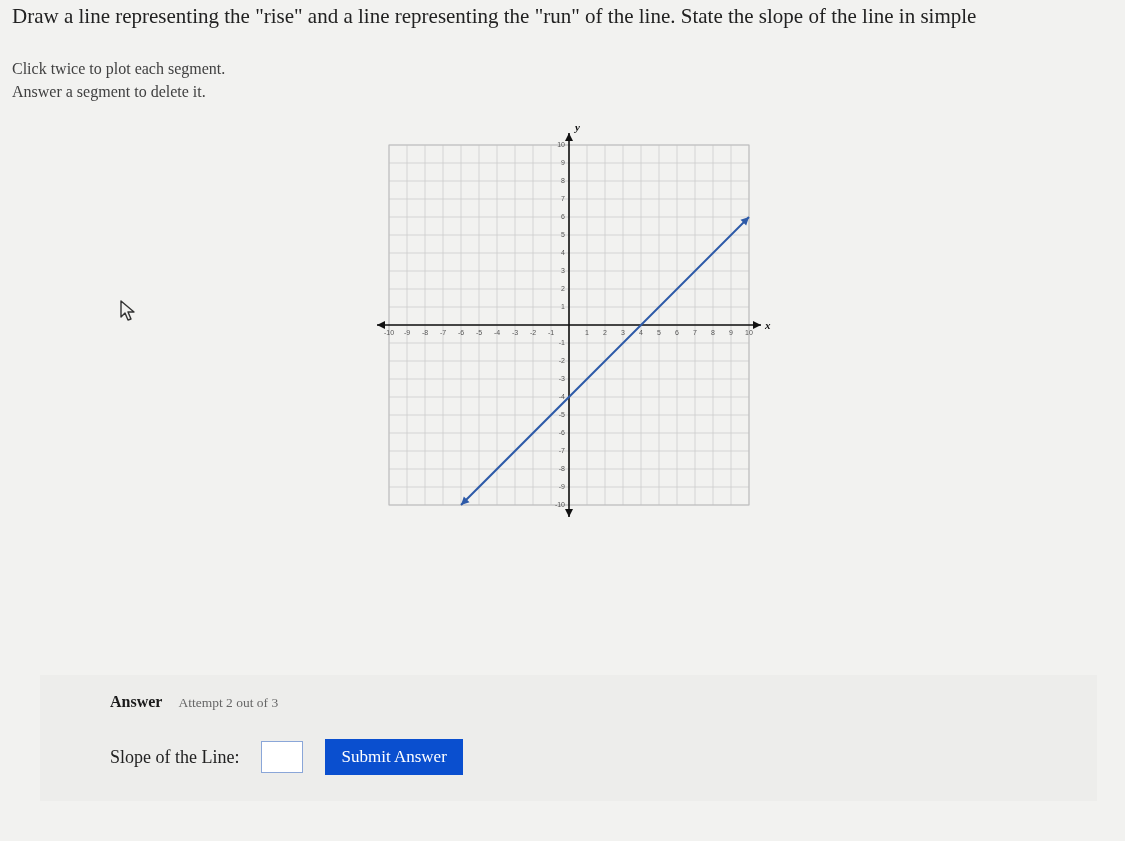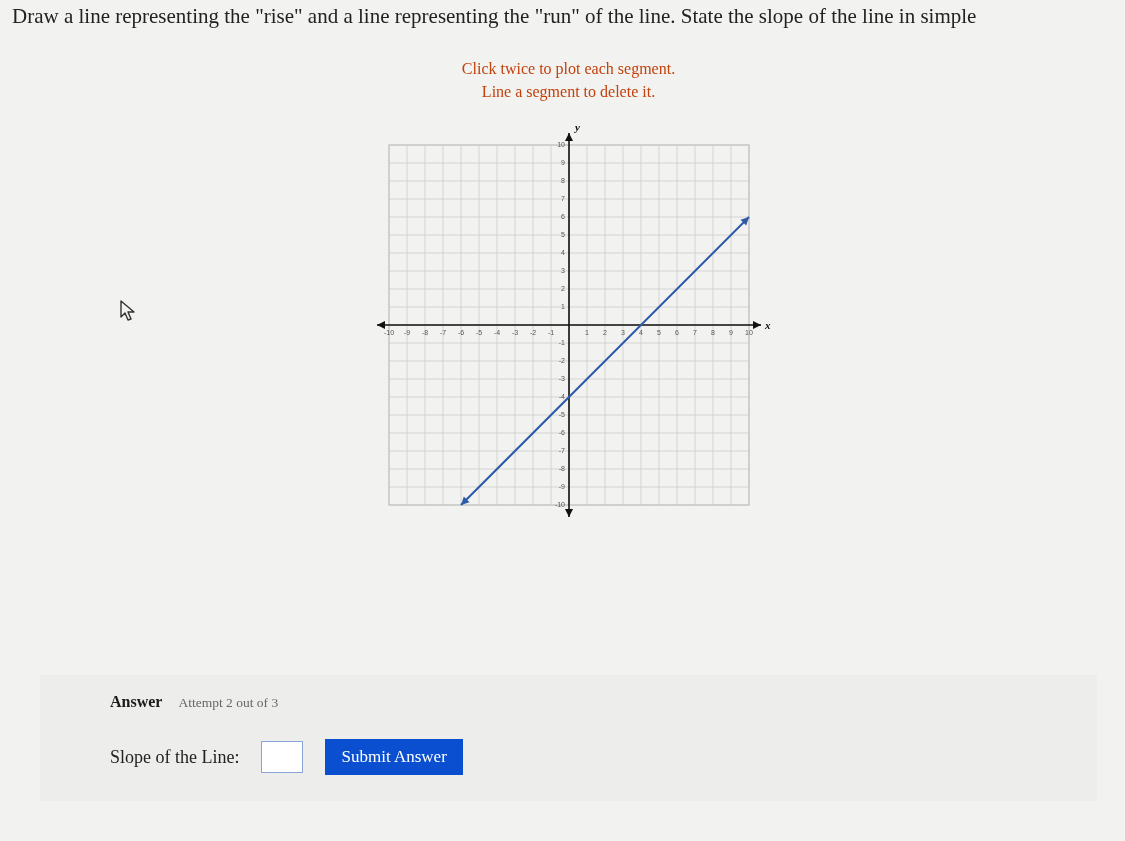--- a/index.html
+++ b/index.html
@@ -18,23 +18,23 @@
     position: relative;
   }
   .question {
     font-size: 21px;
     font-weight: 400;
     color: #222;
     margin-bottom: 28px;
     white-space: nowrap;
   }
   .hint {
-    text-align: center;
+    text-align: left;
     font-size: 16px;
-    color: #c2410c;
+    color: #404040;
     line-height: 1.45;
     margin-bottom: 12px;
     font-family: Liberation Serif, serif;
   }
   .graph-wrap {
     display: flex;
     justify-content: center;
     width: 100%;
   }
   .graph-canvas {
@@ -105,21 +105,21 @@
 </style>
 </head>
 <body>
 
 <div class="page">
 
   <div class="question">Draw a line representing the "rise" and a line representing the "run" of the line. State the slope of the line in simple</div>
 
   <div class="hint">
     <div>Click twice to plot each segment.</div>
-    <div>Line a segment to delete it.</div>
+    <div>Answer a segment to delete it.</div>
   </div>
 
   <span class="cursor-icon">
     <svg viewBox="0 0 16 22" width="16" height="22">
       <path d="M1 1 L1 17 L5 13 L8 20 L11 19 L8 12 L14 12 Z" fill="none" stroke="#333" stroke-width="1.4" stroke-linejoin="round"></path>
     </svg>
   </span>
 
   <div class="graph-wrap">
     <div class="graph-canvas">

